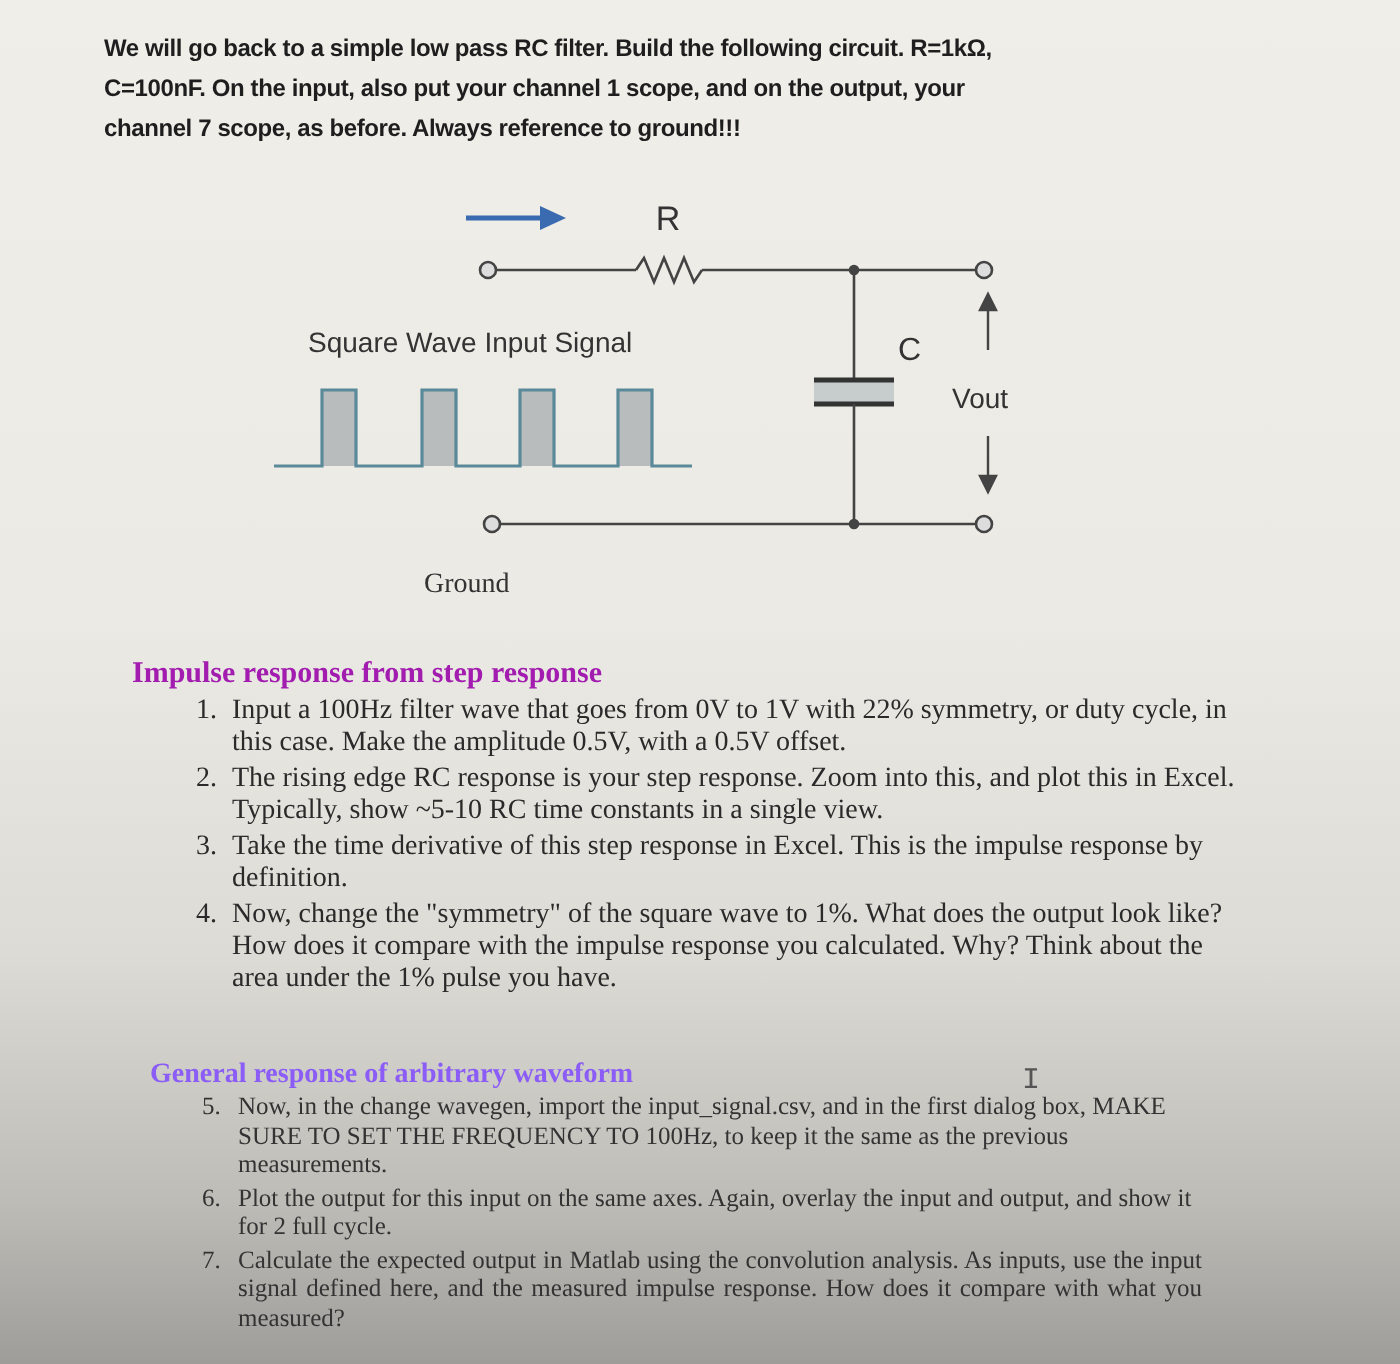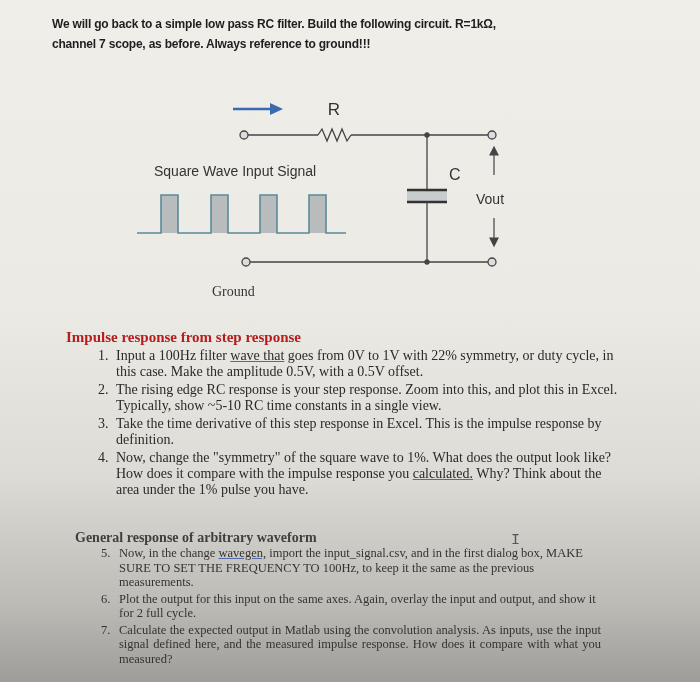--- a/index.html
+++ b/index.html
@@ -11,41 +11,42 @@
   }
   .intro {
     position: absolute; left: 52px; top: 14px; width: 600px;
     font-family: "Liberation Sans", sans-serif; font-size: 12px; line-height: 20px;
     color: #1e1e1e; font-weight: bold; letter-spacing: -0.2px;
   }
   .circuit { position: absolute; left: 0; top: 0; width: 700px; height: 320px; }
   .circuit .lbl { font-family: "Liberation Sans", sans-serif; fill: #333; }
   .section-title {
     position: absolute; font-family: "Liberation Serif", serif; font-weight: bold;
-    font-size: 15px; color: #b91c1c;
+    font-size: 15px; color: #a21caf;
   }
   ol.steps {
     position: absolute; margin: 0; padding-left: 0; list-style: none;
     font-family: "Liberation Serif", serif; font-size: 14px; line-height: 16px; color: #2a2a2a;
   }
   ol.steps li { position: relative; padding-left: 18px; margin-bottom: 2px; }
   ol.steps li .num { position: absolute; left: 0; top: 0; }
-  .u { text-decoration: underline; text-decoration-color: #5566aa; }
-  .sec2 { color: #404040; }
+  .u { text-decoration-color: #5566aa; }
+  .sec2 { color: #8b5cf6; }
   .sec2 li { color: #333; }
   .cursor-icon {
     position: absolute; left: 511px; top: 532px; font-family: "Liberation Mono", monospace;
     font-size: 15px; color: #555;
   }
 </style>
 </head>
 <body>
 
 <div class="intro">
   <div>We will go back to a simple low pass RC filter. Build the following circuit. R=1kΩ,</div>
+  <div>C=100nF. On the input, also put your channel 1 scope, and on the output, your</div>
   <div>channel 7 scope, as before. Always reference to ground!!!</div>
 </div>
 
 <svg class="circuit" viewBox="0 0 700 320">
 
   <g>
     <line x1="233" y1="109" x2="273" y2="109" stroke="#3a6ab0" stroke-width="2.5"></line>
     <polygon points="270,103 283,109 270,115" fill="#3a6ab0"></polygon>
   </g>
   <text class="lbl" x="334" y="115" font-size="17" text-anchor="middle">R</text>

